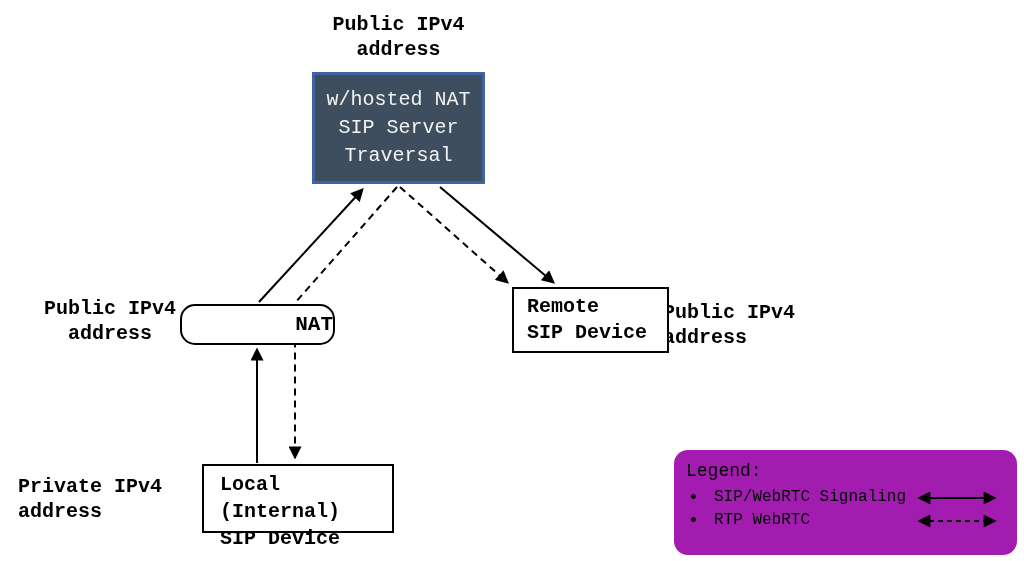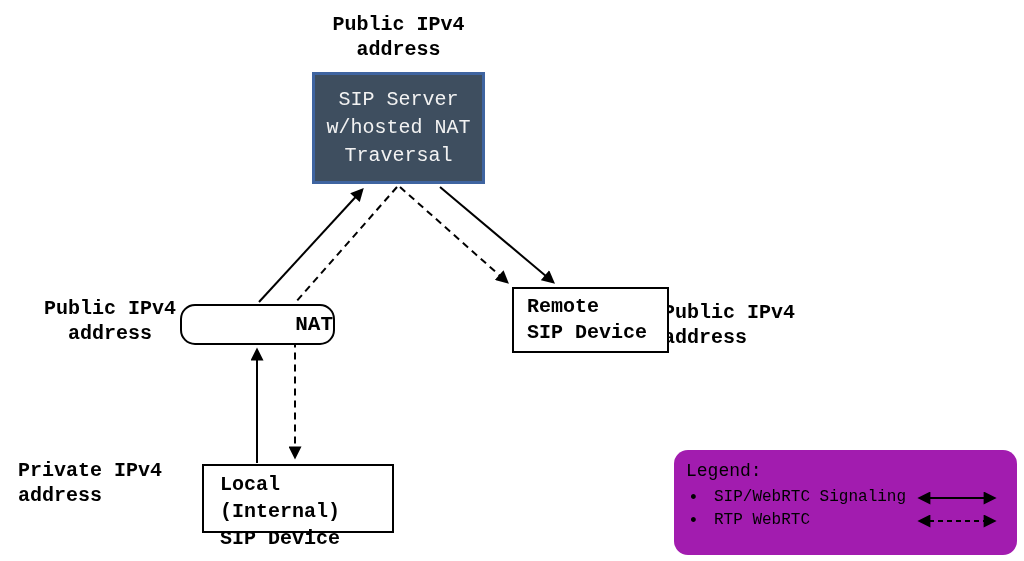--- a/index.html
+++ b/index.html
@@ -58,21 +58,21 @@
   }
   .addr-label {
     position: absolute;
     font-weight: bold;
     font-size: 20px;
     line-height: 25px;
   }
   .addr-top    { left: 312px; top: 12px;  width: 173px; text-align: center; }
   .addr-nat    { left: 40px;  top: 296px; width: 140px; text-align: center; }
   .addr-remote { left: 663px; top: 300px; text-align: left; }
-  .addr-local  { left: 18px;  top: 458px; text-align: left; }
+  .addr-local  { left: 18px;  top: 474px; text-align: left; }
   .legend {
     position: absolute;
     left: 674px; top: 450px;
     width: 343px; height: 105px;
     background: #a21caf;
     border-radius: 14px;
   }
   .legend-title {
     position: absolute;
     left: 12px; top: 11px;
@@ -127,22 +127,22 @@
   <div class="addr-label addr-remote">
     <div>Public IPv4</div>
     <div>address</div>
   </div>
   <div class="addr-label addr-local">
     <div>Private IPv4</div>
     <div>address</div>
   </div>
 
   <div class="node node-server">
+    <div>w/hosted NAT</div>
     <div>SIP Server</div>
-    <div>w/hosted NAT</div>
     <div>Traversal</div>
   </div>
 
   <div class="node node-nat">
     <span>NAT</span>
   </div>
 
   <div class="node node-remote">
     <div>Remote</div>
     <div>SIP Device</div>

